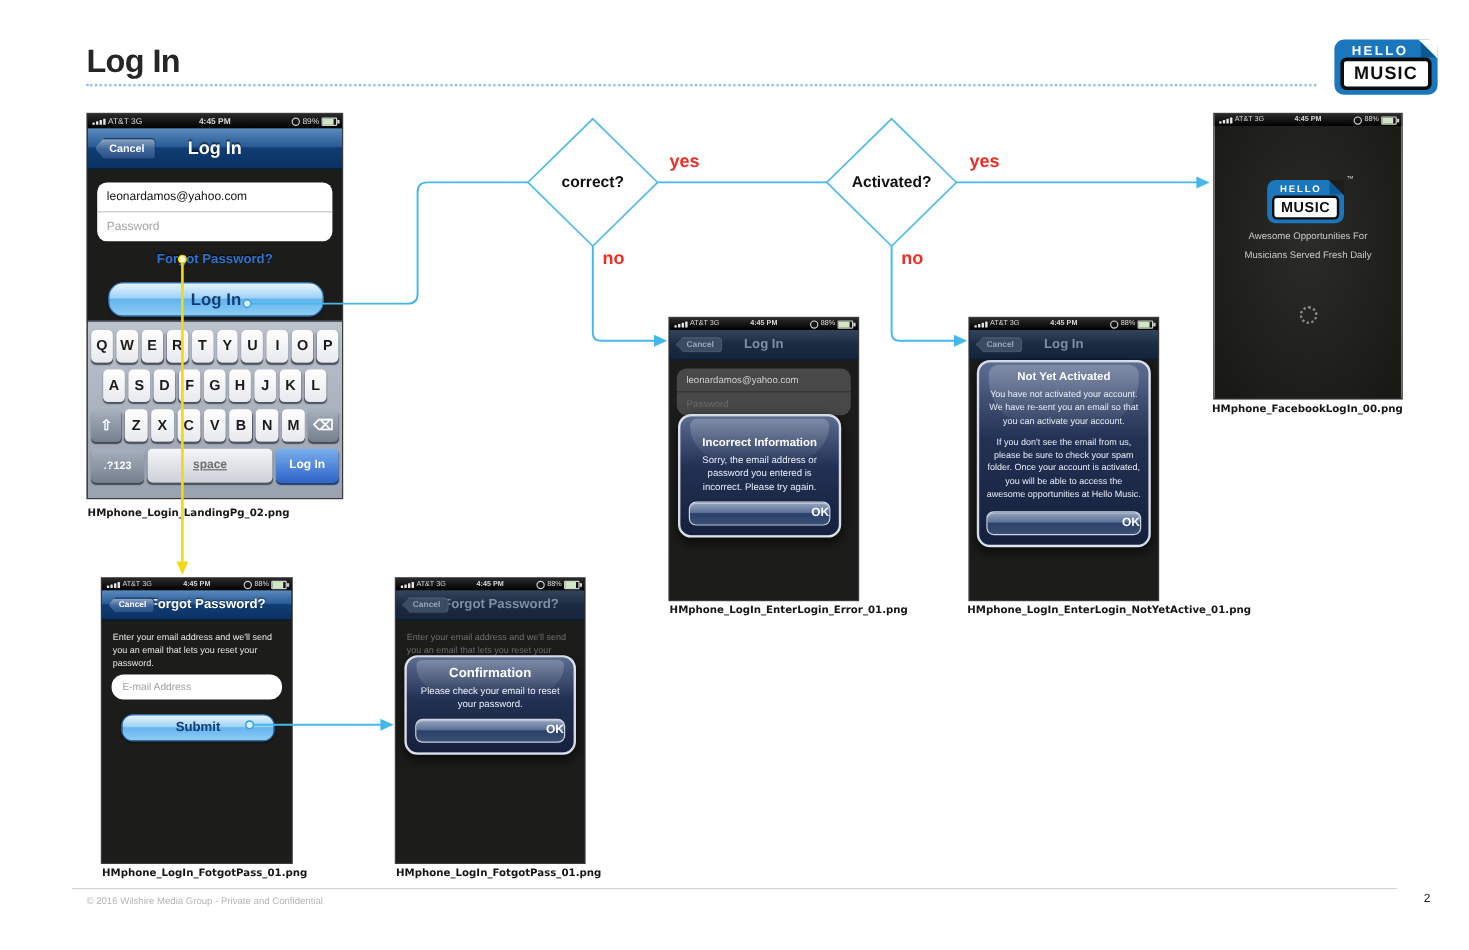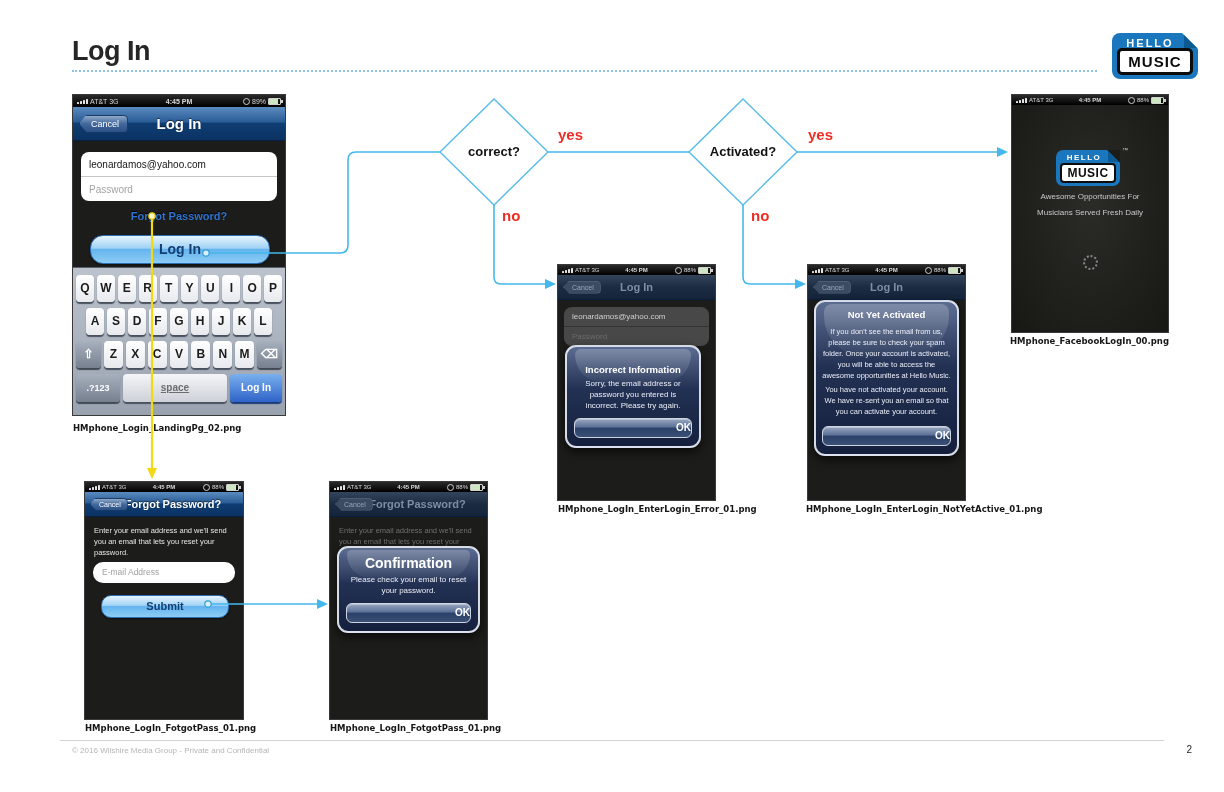--- a/index.html
+++ b/index.html
@@ -35,21 +35,21 @@
   .sig i:nth-child(3){height:4px}.sig i:nth-child(4){height:5px}
   .clockdot{display:inline-block;width:5px;height:5px;border:1px solid #cfcfcf;border-radius:50%;}
   .batt{display:inline-block;width:11px;height:5px;border:1px solid #cfcfcf;border-radius:1px;position:relative;}
   .batt b{position:absolute;left:0;top:0;bottom:0;width:85%;background:#cfe6c2;}
   .batt::after{content:"";position:absolute;right:-3px;top:1px;width:2px;height:3px;background:#cfcfcf;}
 
   .navbar{position:absolute;left:0;right:0;background:linear-gradient(#5a8cc0,#2a5c96 45%,#0f3d73 50%,#0b3263);
       border-bottom:1px solid #071f3e;display:flex;align-items:center;}
   .navtitle{position:absolute;left:0;right:0;text-align:center;color:#fff;font-weight:bold;
       text-shadow:0 -1px 1px rgba(0,0,0,.6);}
-  .cancel-btn{position:relative;z-index:1;color:#fff;font-weight:normal;
+  .cancel-btn{position:relative;z-index:1;color:#fff;font-weight:bold;
       background:linear-gradient(#8fa9c8,#41679c 50%,#2c5187);border:1px solid #1d3c68;border-radius:4px;
       clip-path:polygon(0 50%,16% 0,100% 0,100% 100%,16% 100%);text-align:center;}
   .dim .navbar{background:linear-gradient(#33455c,#1b2c42 50%,#15243a);}
   .dim .navtitle{color:#7e8fa4;text-shadow:none;}
   .dim .cancel-btn{background:#3a4b62;border-color:#4c5e76;color:#97a6ba;}
 
   .inputgroup{position:absolute;background:#fff;border-radius:8px;overflow:hidden;}
   .inputgroup .row{padding-left:8px;display:flex;align-items:center;color:#141414;}
   .inputgroup .row + .row{border-top:1px solid #c6c6c6;}
   .inputgroup .ph{color:#a3a3a3;}
@@ -254,22 +254,22 @@
     </div>
     <div class="navbar" style="top:10px;height:24px;padding:0 5px;">
       <span class="navtitle" style="font-size:11px;">Log In</span>
       <span class="cancel-btn" style="font-size:7px;padding:2px 6px 2px 8px;">Cancel</span>
     </div>
     <div class="inputgroup dimgrp" style="left:6px;top:42px;right:6px;">
       <div class="row" style="height:19px;font-size:8px;color:#8a8a8a;"></div>
     </div>
     <div class="alert" style="left:6px;right:6px;top:35px;padding:7px 6px 8px;">
       <div class="alert-title" style="font-size:9.5px;">Not Yet Activated</div>
+      <div class="alert-body" style="font-size:7.5px;line-height:1.45;margin-top:4px;">You have not activated your account. We have re-sent you an email so that you can activate your account.</div>
       <div class="alert-body" style="font-size:7.5px;line-height:1.45;margin-top:7px;">If you don't see the email from us, please be sure to check your spam folder. Once your account is activated, you will be able to access the awesome opportunities at Hello Music.</div>
-      <div class="alert-body" style="font-size:7.5px;line-height:1.45;margin-top:4px;">You have not activated your account. We have re-sent you an email so that you can activate your account.</div>
       <span class="ok-btn" style="margin-top:8px;height:18px;line-height:18px;font-size:10px;">OK</span>
     </div>
   </div>
   <div class="abs caption" style="left:806px;top:504px;">HMphone_LogIn_EnterLogin_NotYetActive_01.png</div>
 
   <div class="abs phone" style="left:1012px;top:95px;width:156px;height:237px;background:radial-gradient(ellipse at 50% 45%,#2b2b28,#171714);">
     <div class="statusbar" style="height:10px;font-size:6px;">
       <span class="grp">
           <span class="sig">
             <i></i>
@@ -352,21 +352,21 @@
           </span>
         </span>
     </div>
     <div class="navbar" style="top:10px;height:24px;padding:0 5px;">
       <span class="navtitle" style="font-size:11px;padding-left:18px;">Forgot Password?</span>
       <span class="cancel-btn" style="font-size:7px;padding:2px 6px 2px 8px;">Cancel</span>
     </div>
     <div class="abs" style="left:9px;right:9px;top:44px;color:#6f6f6f;font-size:7.5px;line-height:1.45;">Enter your email address and we'll send you an email that lets you reset your password.</div>
     <div class="abs" style="left:8px;right:8px;top:80px;height:21px;background:#4a4a4a;border-radius:10px;"></div>
     <div class="alert" style="left:7px;right:7px;top:64px;padding:7px 7px 8px;">
-      <div class="alert-title" style="font-size:14px;">Confirmation</div>
+      <div class="alert-title" style="font-size:11px;">Confirmation</div>
       <div class="alert-body" style="font-size:8px;line-height:1.4;margin-top:3px;">Please check your email to reset your password.</div>
       <span class="ok-btn" style="margin-top:7px;height:18px;line-height:18px;font-size:10px;">OK</span>
     </div>
   </div>
   <div class="abs caption" style="left:330px;top:723px;">HMphone_LogIn_FotgotPass_01.png</div>
 
   <svg class="flow" width="1224" height="792" viewBox="0 0 1224 792">
     <g fill="none" stroke="#44b8ec" stroke-width="1.6" stroke-linecap="round">
       <path d="M206 253 H340 Q348 253 348 245 V160 Q348 152 356 152 H440"></path>
       <path d="M548 152 H689"></path>

